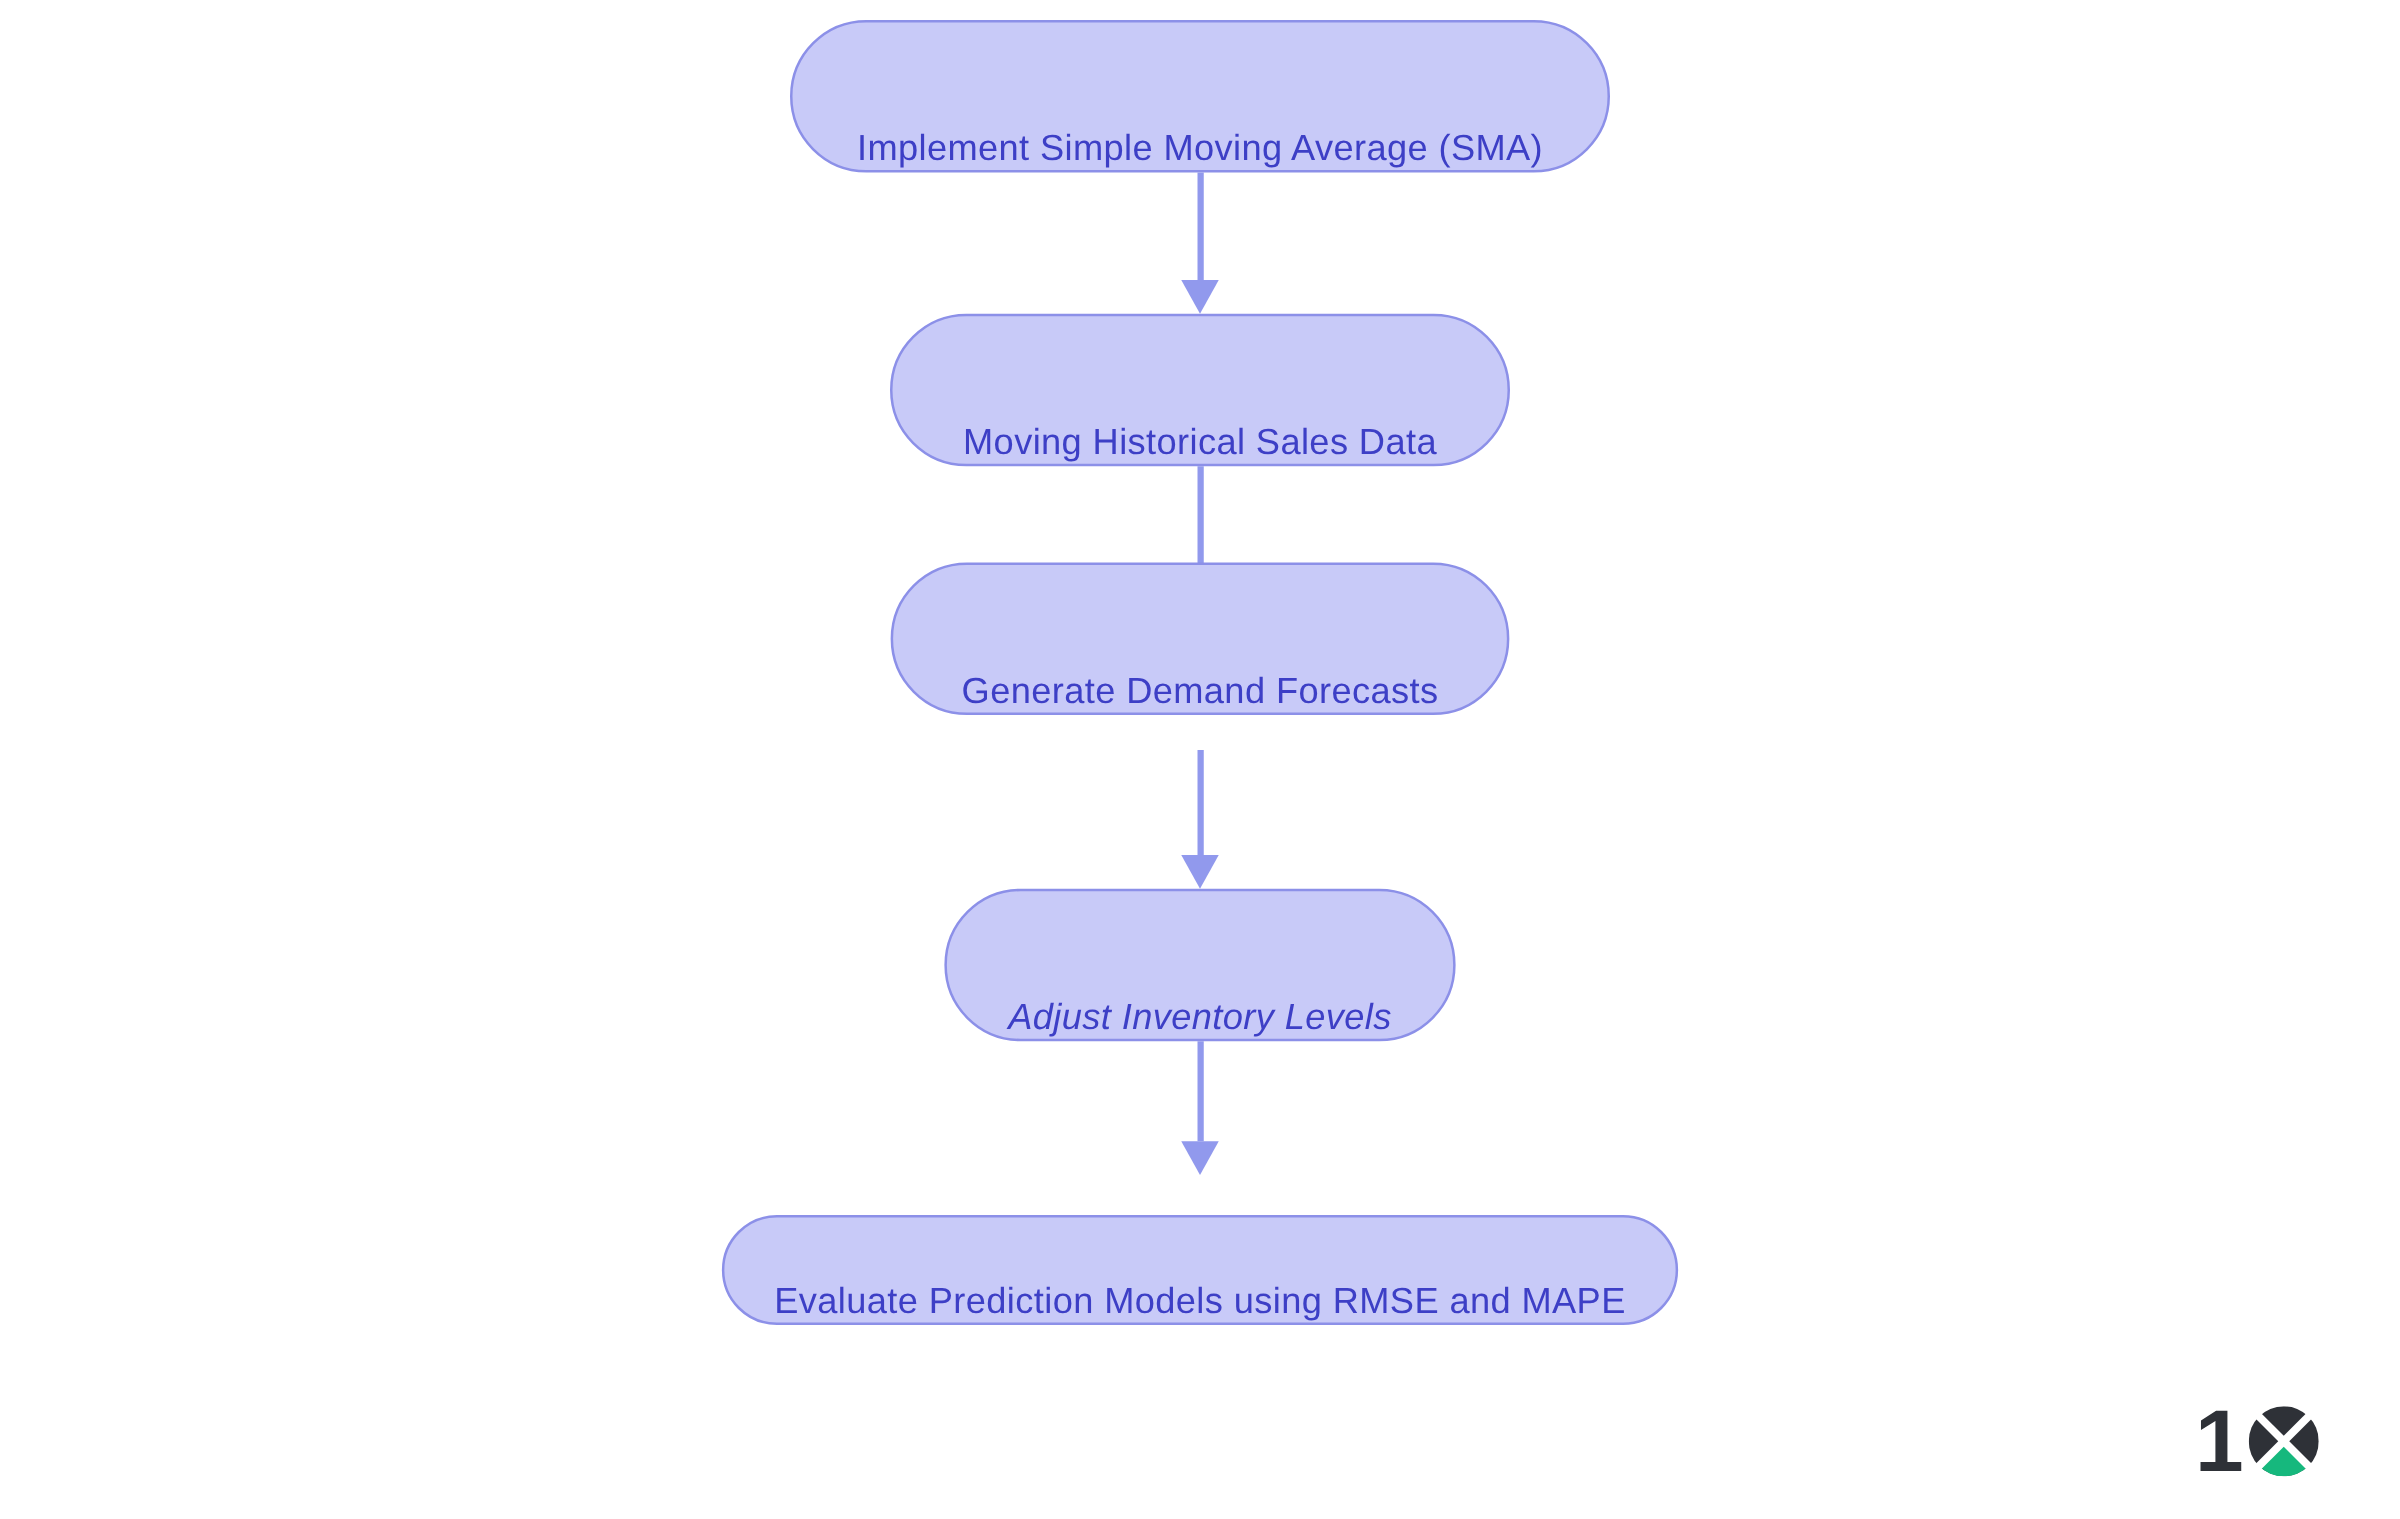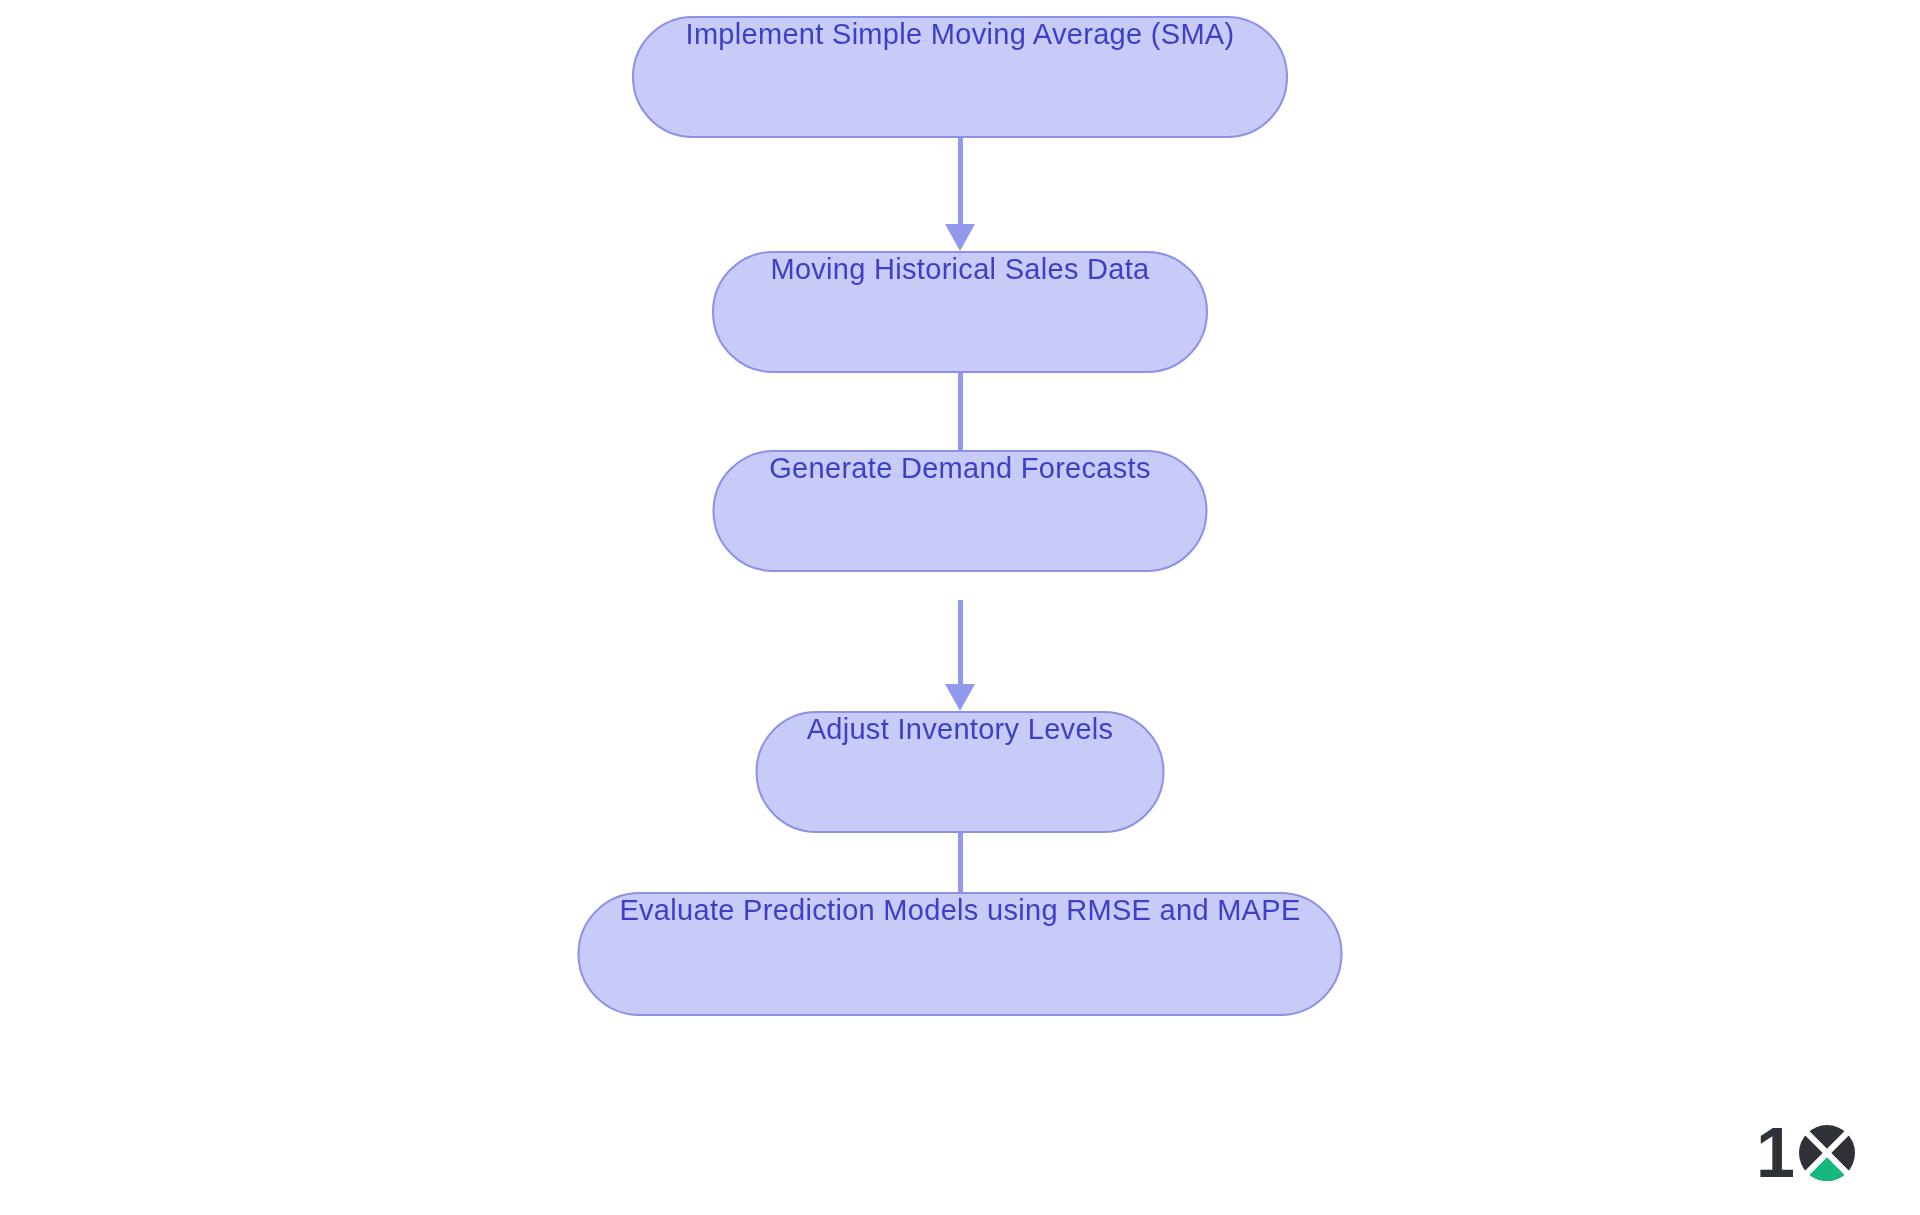--- a/index.html
+++ b/index.html
@@ -18,33 +18,33 @@
   
   .flow-node {
     position: absolute;
     left: 50%;
     transform: translateX(-50%);
     height: 122px;
     background: #c8caf8;
     border: 2px solid #8c90e8;
     border-radius: 62px;
     display: flex;
-    align-items: flex-start;
+    align-items: flex-end;
     justify-content: center;
     box-sizing: border-box;
     color: #3d3fc6;
     font-size: 29px;
     letter-spacing: 0.3px;
     white-space: nowrap;
   }
   .node-1 { top: 16px;  width: 656px; }
   .node-2 { top: 251px; width: 496px; }
   .node-3 { top: 450px; width: 495px; }
-  .node-4 { top: 711px; width: 409px; }
-  .node-5 { top: 892px; width: 765px; height: 124px; }
+  .node-4 { top: 711px; width: 409px; font-style: italic; }
+  .node-5 { top: 972px; width: 765px; height: 88px; }
 
   
   .arrow {
     position: absolute;
     left: 50%;
     transform: translateX(-50%);
     width: 30px;
     display: flex;
     flex-direction: column;
     align-items: center;

